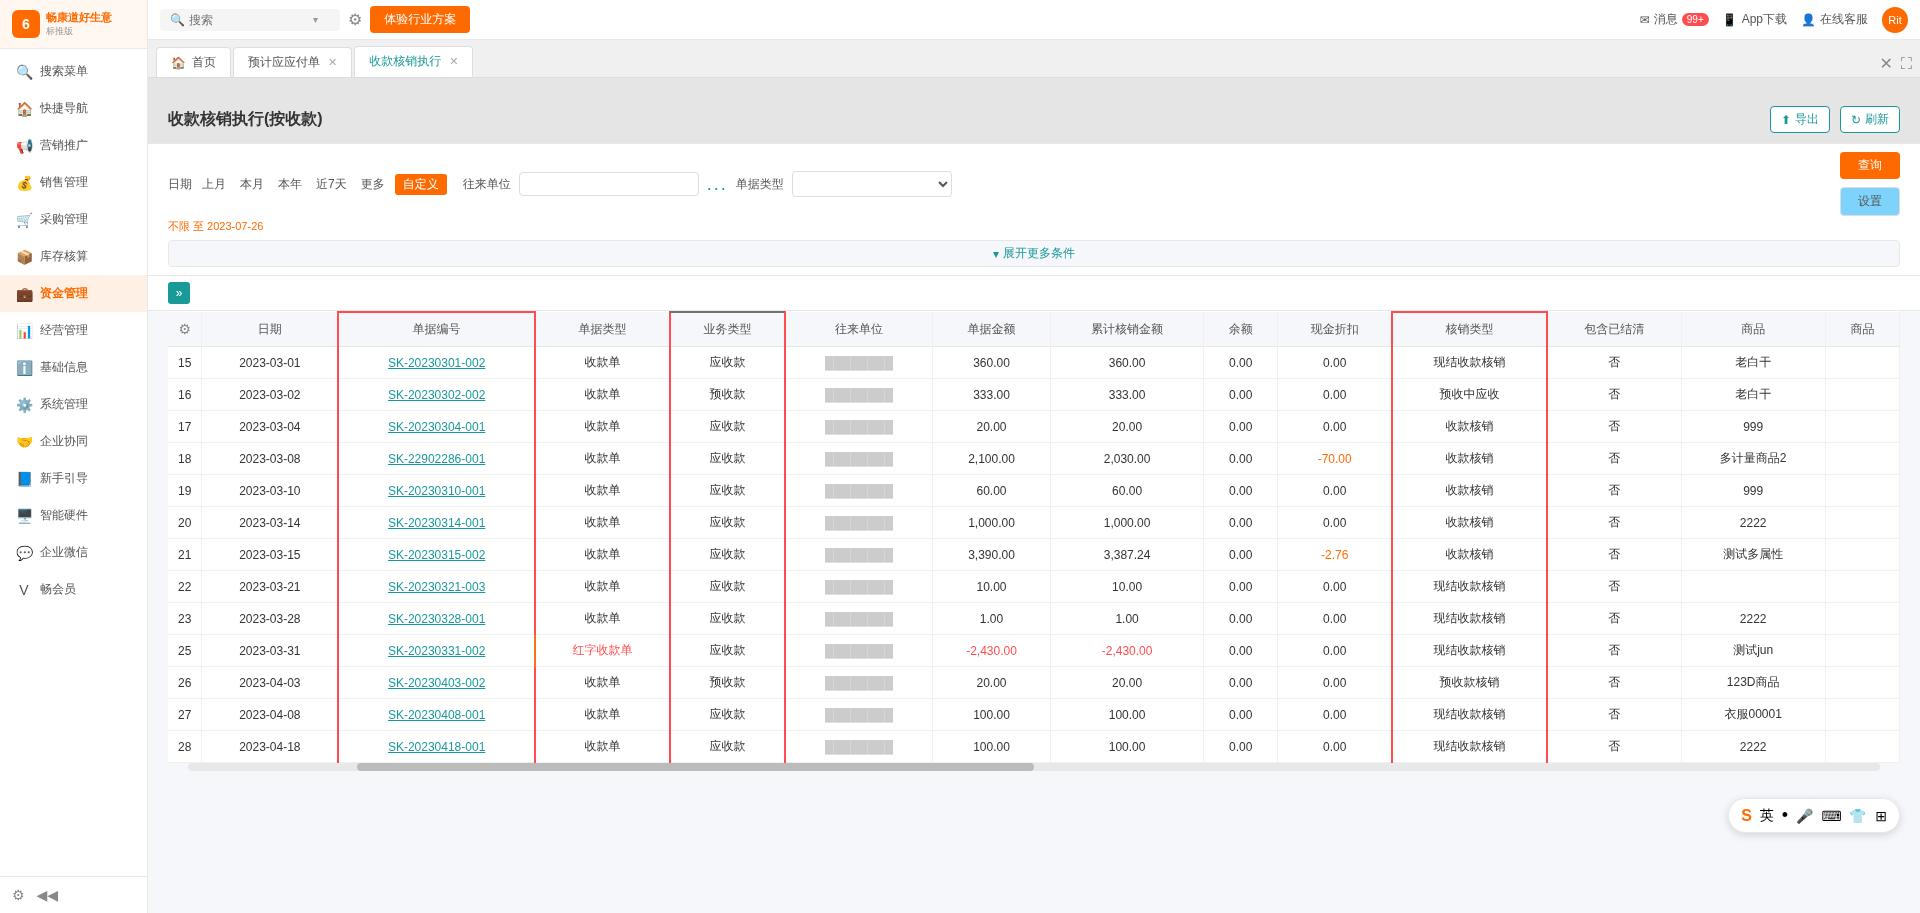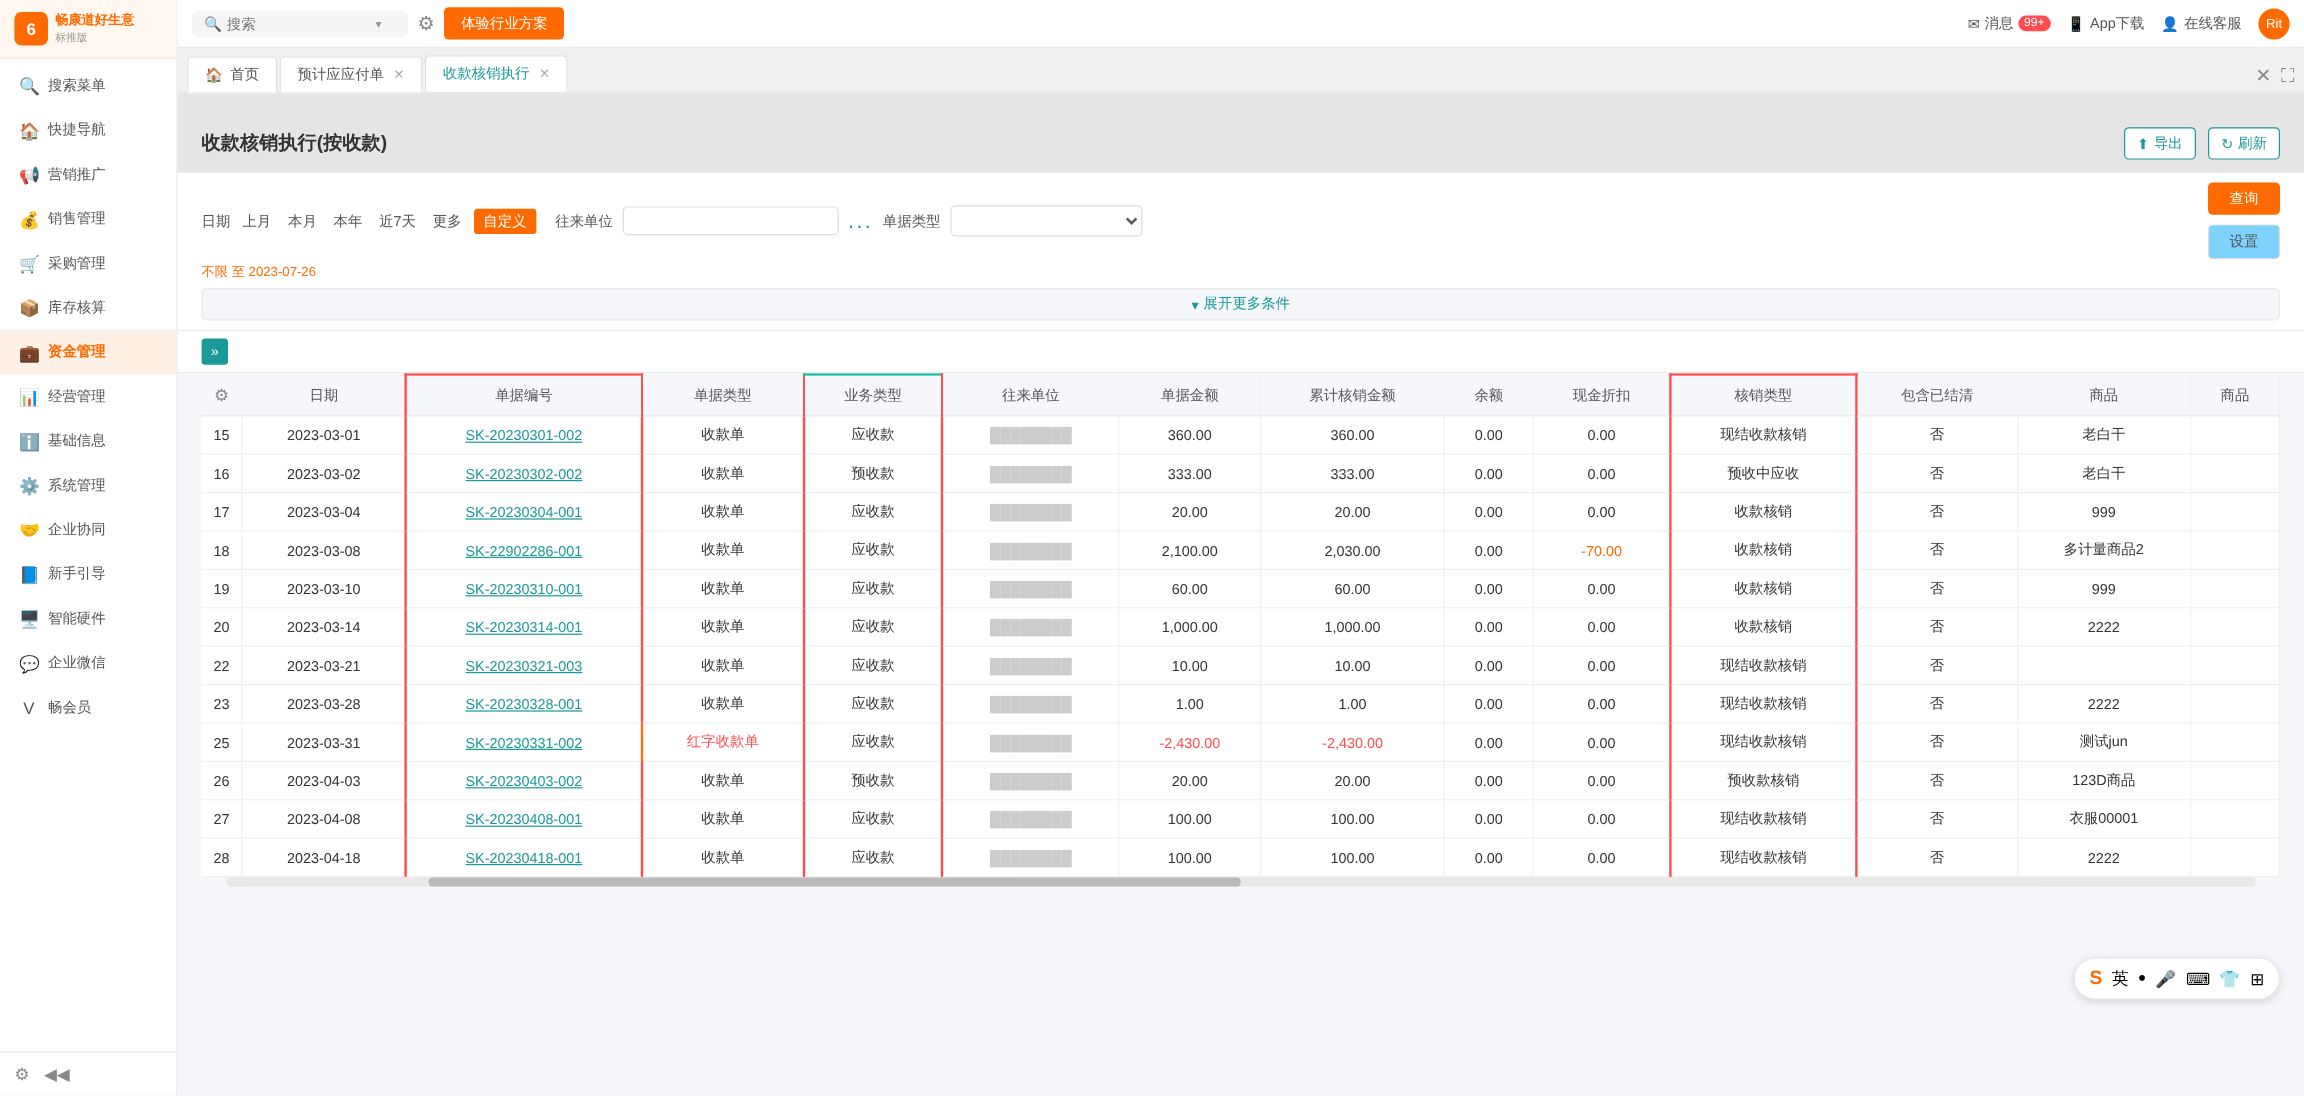--- a/index.html
+++ b/index.html
@@ -282,21 +282,21 @@
     </div>
 
     <div class="table-container">
       <table>
         <thead>
           <tr>
             <th style="width:30px;"><span class="settings-icon">⚙</span></th>
             <th>日期</th>
             <th style="border-left:2px solid #ff4d4f; border-right:2px solid #ff4d4f; border-top:2px solid #ff4d4f;">单据编号</th>
             <th>单据类型</th>
-            <th style="border-left:2px solid #ff4d4f; border-right:2px solid #ff4d4f; border-top:2px solid #14b8a6;margin-left:12px;">业务类型</th>
+            <th style="border-left:2px solid #ff4d4f; border-right:2px solid #ff4d4f; border-top:2px solid #737373;margin-left:12px;">业务类型</th>
             <th>往来单位</th>
             <th>单据金额</th>
             <th>累计核销金额</th>
             <th>余额</th>
             <th>现金折扣</th>
             <th style="border-left:2px solid #ff4d4f; border-right:2px solid #ff4d4f; border-top:2px solid #ff4d4f;">核销类型</th>
             <th>包含已结清</th>
             <th>商品</th>
             <th>商品</th>
           </tr>
@@ -392,20 +392,36 @@
     <td class="">1,000.00</td>
     <td class="">1,000.00</td>
     <td>0.00</td>
     <td class="">0.00</td>
     <td style="border-left:2px solid #ff4d4f; border-right:2px solid #ff4d4f;">收款核销</td>
     <td>否</td>
     <td>2222</td>
     <td></td>
   </tr>
             <tr>
+    <td>21</td>
+    <td>2023-03-15</td>
+    <td style="border-left:2px solid #ff4d4f; border-right:2px solid #ff4d4f;"><span class="link-text">SK-20230315-002</span></td>
+    <td>收款单</td>
+    <td style="border-left:2px solid #ff4d4f; border-right:2px solid #ff4d4f;">应收款</td>
+    <td style="color:#ccc;">████████</td>
+    <td class="">3,390.00</td>
+    <td class="">3,387.24</td>
+    <td>0.00</td>
+    <td class="text-orange">-2.76</td>
+    <td style="border-left:2px solid #ff4d4f; border-right:2px solid #ff4d4f;">收款核销</td>
+    <td>否</td>
+    <td>测试多属性</td>
+    <td></td>
+  </tr>
+            <tr>
     <td>22</td>
     <td>2023-03-21</td>
     <td style="border-left:2px solid #ff4d4f; border-right:2px solid #ff4d4f;"><span class="link-text">SK-20230321-003</span></td>
     <td>收款单</td>
     <td style="border-left:2px solid #ff4d4f; border-right:2px solid #ff4d4f;">应收款</td>
     <td style="color:#ccc;">████████</td>
     <td class="">10.00</td>
     <td class="">10.00</td>
     <td>0.00</td>
     <td class="">0.00</td>

